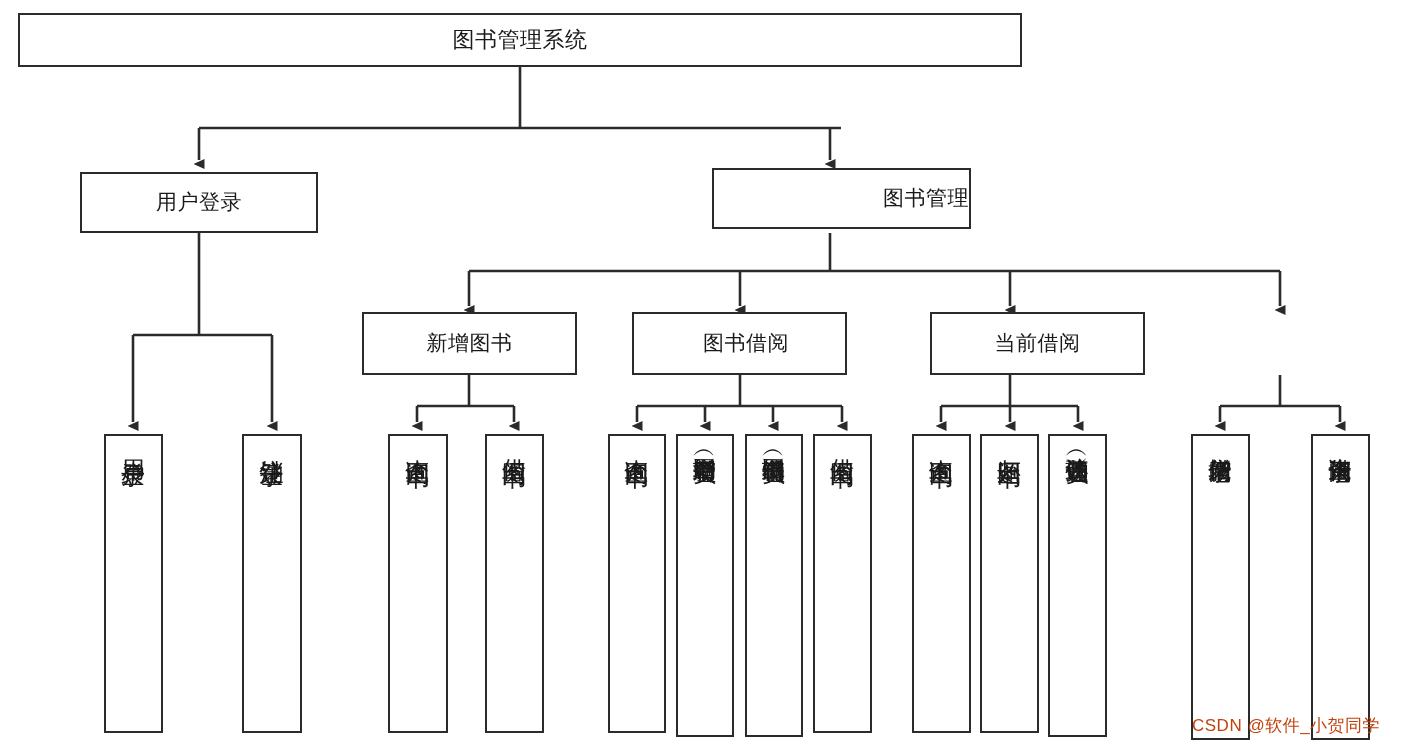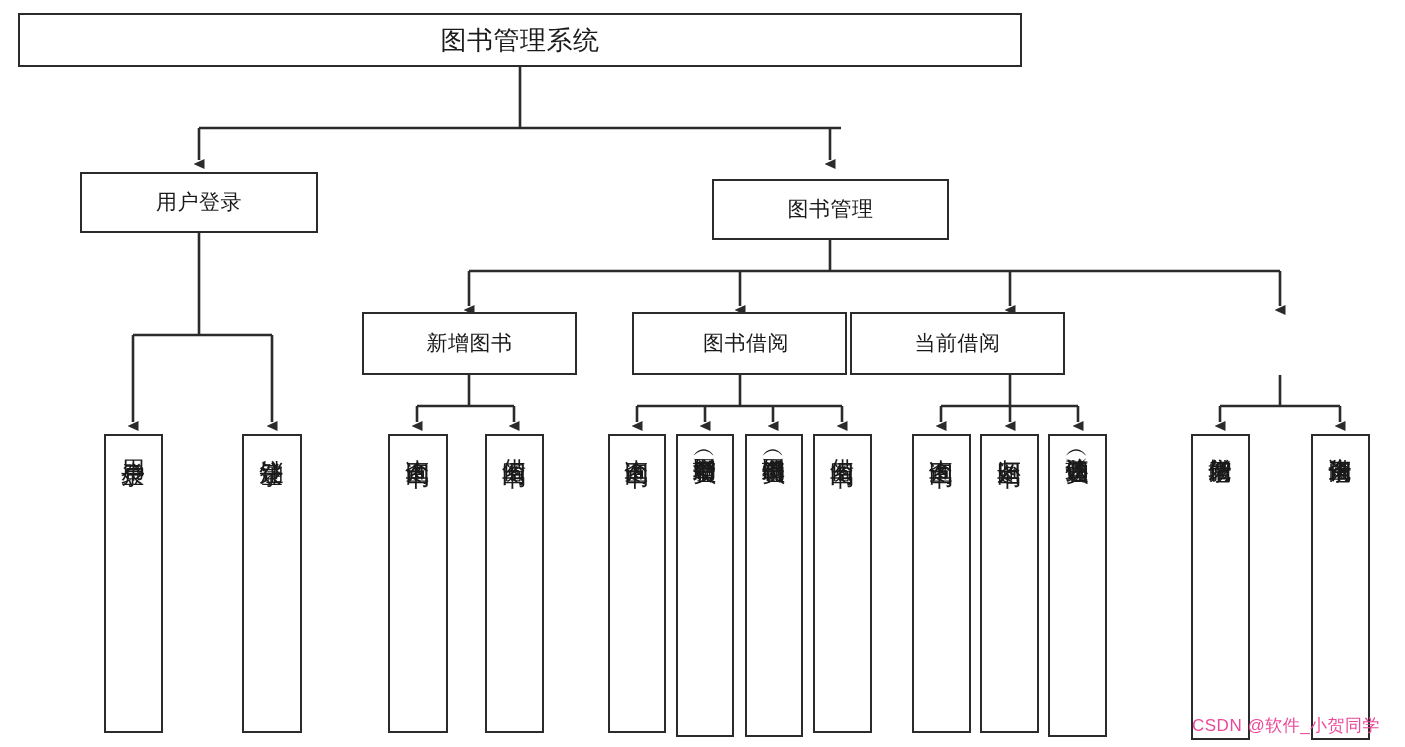--- a/index.html
+++ b/index.html
@@ -41,42 +41,42 @@
     text-align: center;
     line-height: 1.18;
     letter-spacing: 0.5px;
   }
   
   .node.h .node-label {
     font-size: 21px;
     white-space: nowrap;
   }
   .node.root .node-label {
-    font-size: 26px;
+    font-size: 22px;
   }
   
   .node.v {
     align-items: flex-start;
     padding-top: 4px;
   }
   .node.v .node-label {
     writing-mode: vertical-rl;
     text-orientation: upright;
     font-size: 24px;
     line-height: 1.05;
     letter-spacing: 2px;
     white-space: nowrap;
   }
   .node.v.tall .node-label {
     font-size: 23px;
     letter-spacing: 0.5px;
   }
   .watermark {
     position: absolute;
-    color: #ec4899;
+    color: #c2410c;
     font-size: 17px;
     white-space: nowrap;
     letter-spacing: 0.5px;
     font-family: "Liberation Sans", "DejaVu Sans", sans-serif;
   }
 </style>
 </head>
 <body>
 
 <div id="canvas">
@@ -131,31 +131,31 @@
     </g>
   </svg>
 
   <div class="node h root" style="left:18px; top:13px; width:1004px; height:54px;">
     <span class="node-label">图书管理系统</span>
   </div>
 
   <div class="node h" style="left:80px; top:172px; width:238px; height:61px;">
     <span class="node-label">用户登录</span>
   </div>
-  <div class="node h" style="left:712px; top:179px; width:237px; height:61px;">
+  <div class="node h" style="left:712px; top:168px; width:259px; height:61px;justify-content:flex-end;">
     <span class="node-label">图书管理</span>
   </div>
 
   <div class="node h" style="left:362px; top:312px; width:215px; height:63px;">
     <span class="node-label">新增图书</span>
   </div>
   <div class="node h" style="left:632px; top:312px; width:215px; height:63px;padding-left:13px;">
     <span class="node-label">图书借阅</span>
   </div>
-  <div class="node h" style="left:850px; top:312px; width:215px; height:63px;">
+  <div class="node h" style="left:930px; top:312px; width:215px; height:63px;">
     <span class="node-label">当前借阅</span>
   </div>
 
   <div class="node v" style="left:104px; top:434px; width:59px; height:299px;">
     <span class="node-label">用户登录</span>
   </div>
   <div class="node v" style="left:242px; top:434px; width:60px; height:299px;">
     <span class="node-label">注销登录</span>
   </div>
 

